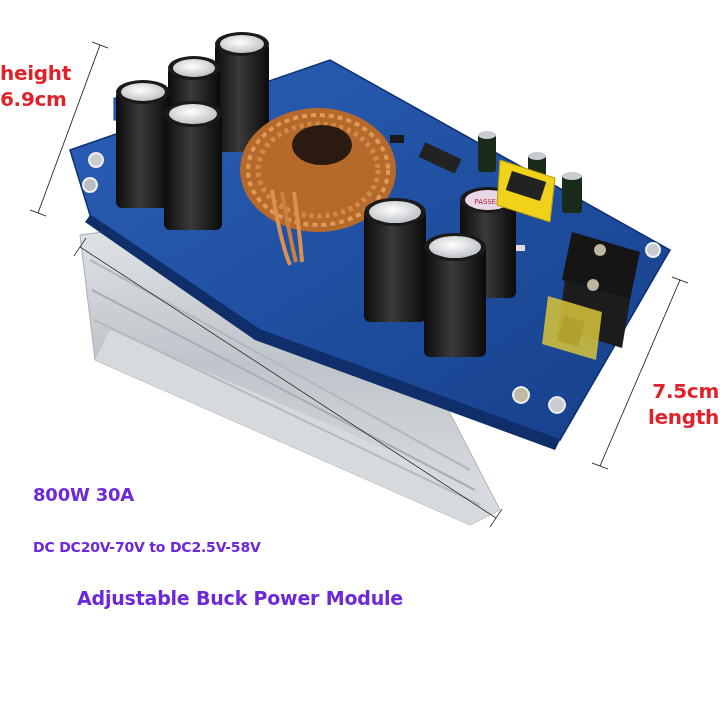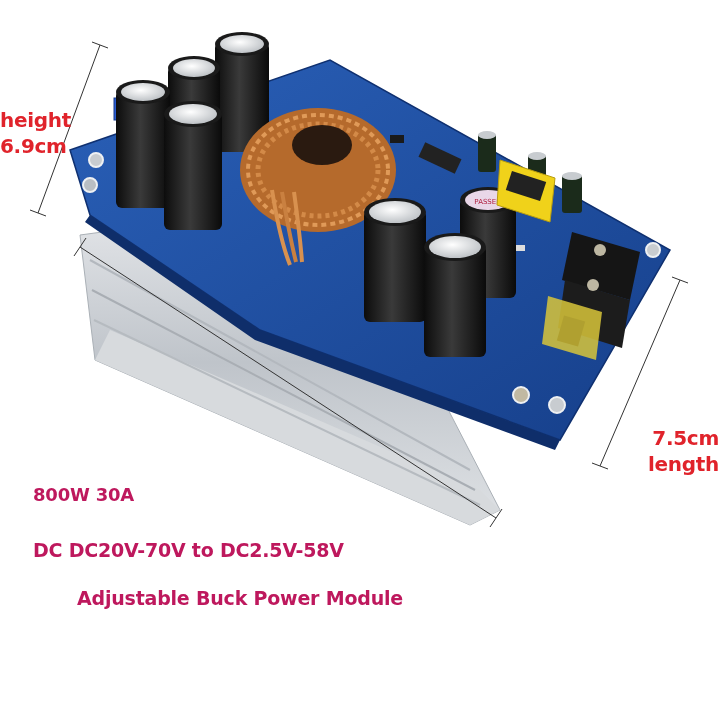--- a/index.html
+++ b/index.html
@@ -1,22 +1,22 @@
 <!DOCTYPE html>
 <html><head>
   <meta charset="utf-8">
   <style>
     html, body { margin: 0; padding: 0; background: #ffffff; }
     body { width: 720px; height: 720px; position: relative; overflow: hidden; font-family: "DejaVu Sans", sans-serif; }
     .stage { position: absolute; left: 0; top: 0; width: 720px; height: 720px; }
     .stage svg { position: absolute; left: 0; top: 0; }
-    .dim-label { position: absolute; color: #e0232b; font-weight: bold; font-size: 20px; line-height: 26px; font-family: "DejaVu Sans", sans-serif; letter-spacing: -0.3px; margin-top: 47px; }
-    .spec { position: absolute; left: 33px; color: #be185d; font-weight: bold; font-family: "DejaVu Sans", sans-serif; letter-spacing: -0.2px; white-space: nowrap; }
+    .dim-label { position: absolute; color: #e0232b; font-weight: bold; font-size: 20px; line-height: 26px; font-family: "DejaVu Sans", sans-serif; letter-spacing: -0.3px; }
+    .spec { position: absolute; left: 33px; color: #6d28d9; font-weight: bold; font-family: "DejaVu Sans", sans-serif; letter-spacing: -0.2px; white-space: nowrap; }
     .spec.s1 { top: 484px; font-size: 18px; }
-    .spec.s2 { top: 539px; font-size: 19px; }
+    .spec.s2 { top: 539px; font-size: 14px; }
     .spec.s3 { top: 587px; font-size: 19px; margin-left: 44px; }
   </style>
 </head>
 <body>
 
 <div class="stage">
   <svg width="720" height="720" viewBox="0 0 720 720">
     <defs>
       <linearGradient id="hs" x1="0" y1="0" x2="0" y2="1">
         <stop offset="0" stop-color="#e6e8eb"></stop>

